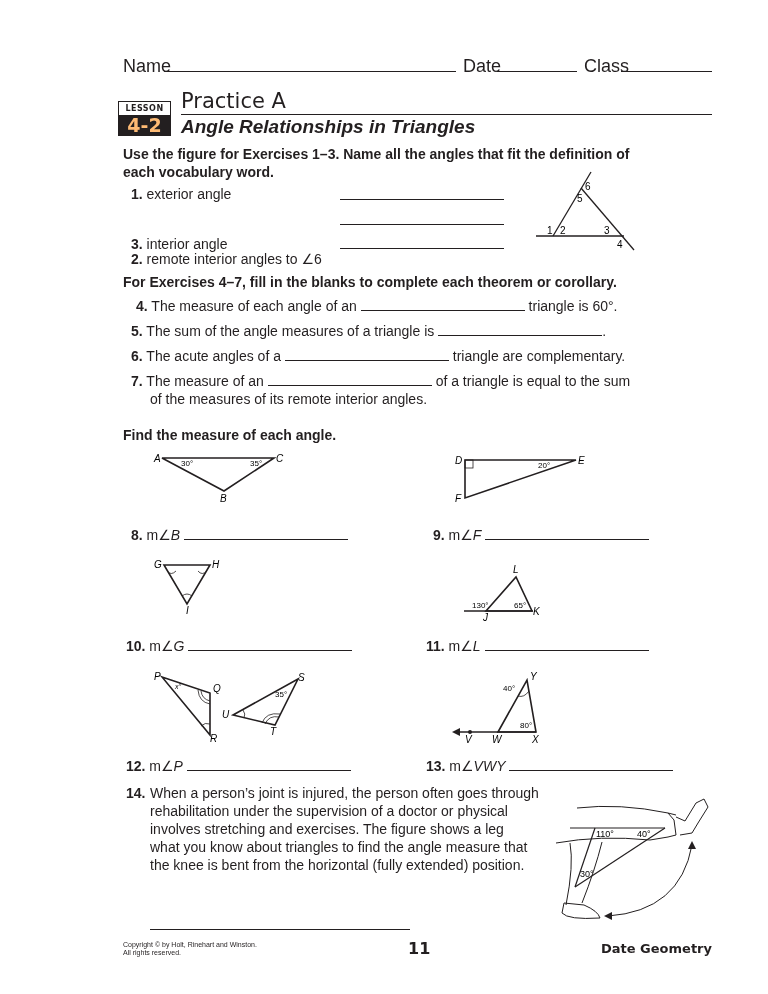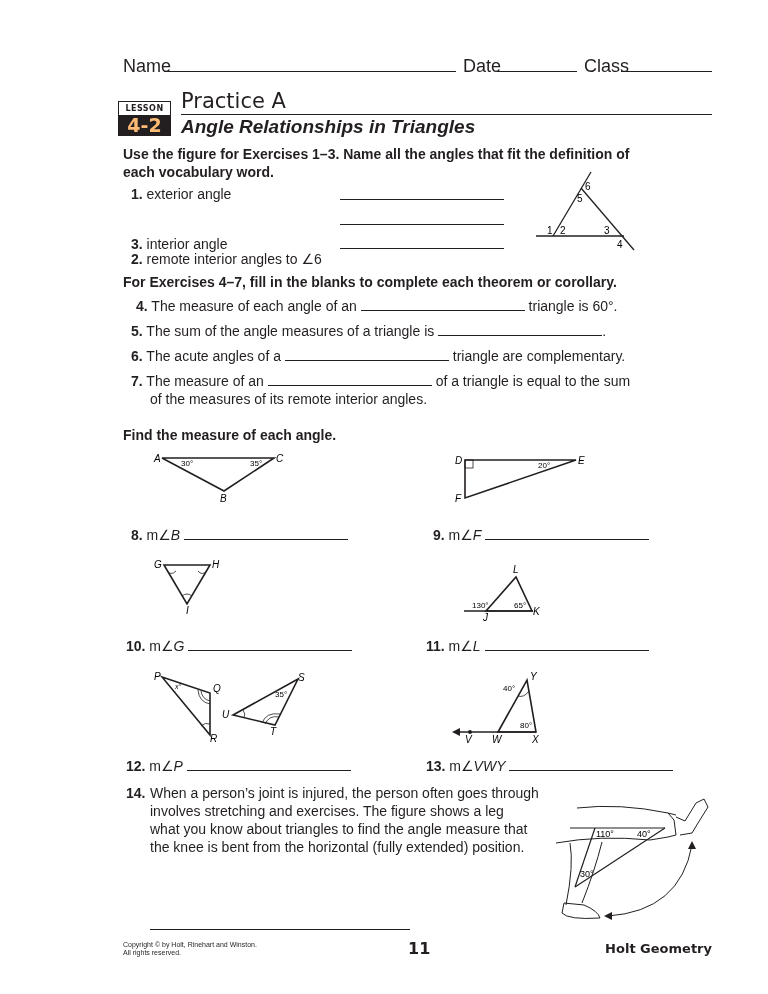--- a/index.html
+++ b/index.html
@@ -206,20 +206,21 @@
 <div class="abs item" style="left:426px;top:757px;">
   <span class="num">13.</span>
   <span>m∠</span><i>VWY</i>
   <span class="blank" style="width:164px;"></span>
 </div>
 
 <div class="abs item" style="left:126px;top:784px;width:420px;">
   <span class="num abs" style="left:0;top:0">14.</span>
   <div style="padding-left:24px;">
     <div>When a person’s joint is injured, the person often goes through</div>
+    <div>rehabilitation under the supervision of a doctor or physical</div>
     <div>involves stretching and exercises. The figure shows a leg</div>
     <div>what you know about triangles to find the angle measure that</div>
     <div>the knee is bent from the horizontal (fully extended) position.</div>
   </div>
 </div>
 <div class="uline" style="left:150px;top:929px;width:260px;"></div>
 
 <svg class="abs" style="left:540px;top:785px;" width="180" height="145">
 
   <path d="M37,23 Q80,18 128,28 L136,30" fill="none" stroke="#231f20" stroke-width="1"></path>
@@ -242,13 +243,13 @@
   <text x="56" y="52" font-size="9">110°</text>
   <text x="97" y="52" font-size="9">40°</text>
   <text x="40" y="92" font-size="9">30°</text>
 </svg>
 
 <div class="abs foot-left">
   <div>Copyright © by Holt, Rinehart and Winston.</div>
   <div>All rights reserved.</div>
 </div>
 <div class="abs foot-center">11</div>
-<div class="abs foot-right">Holt Geometry</div>
+<div class="abs foot-right">Date Geometry</div>
 
 </body></html>

